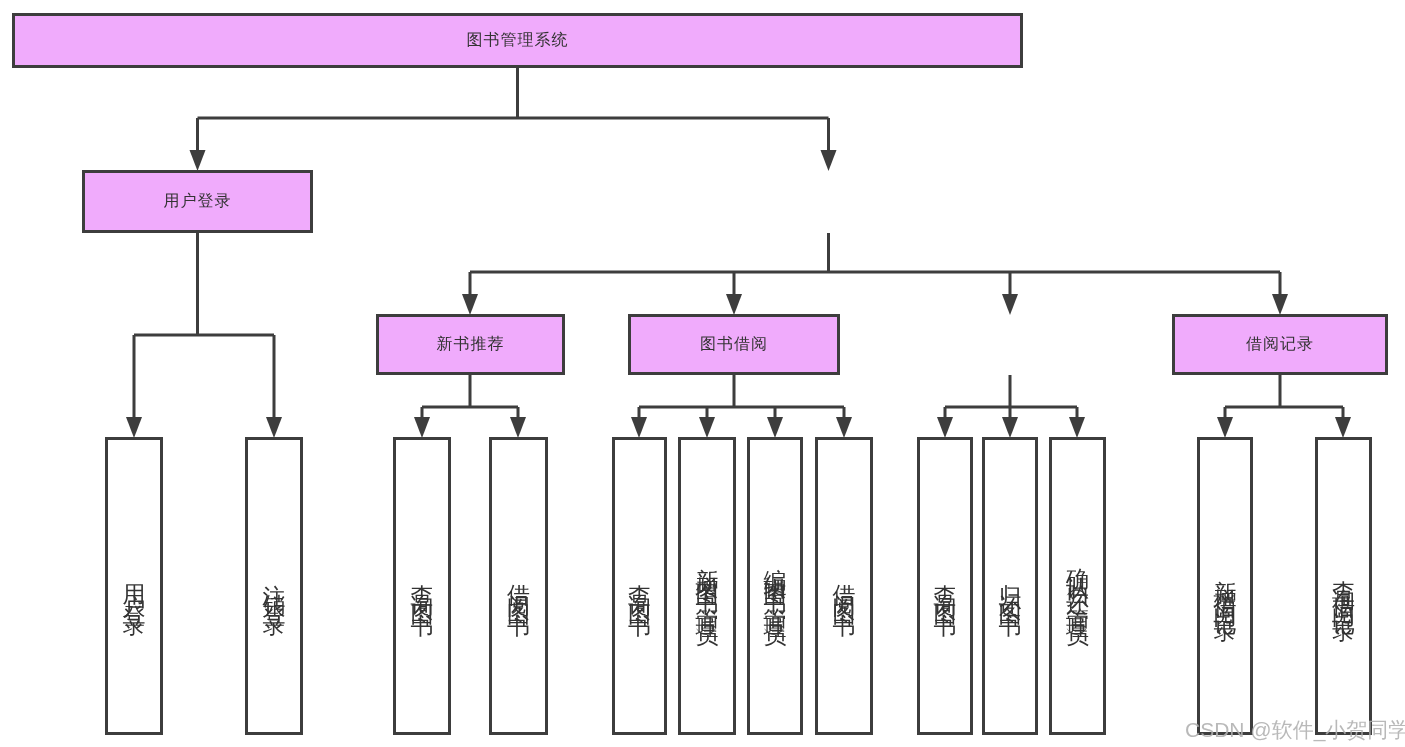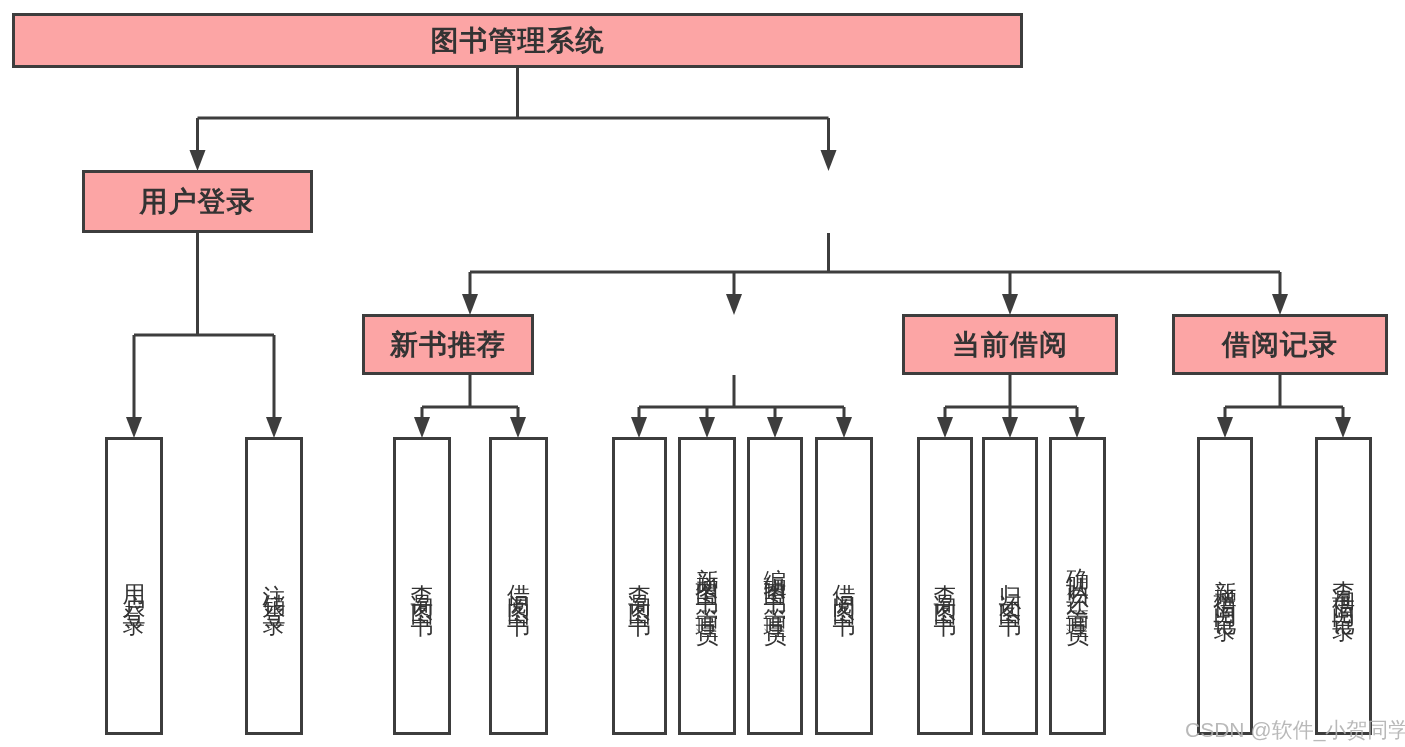--- a/index.html
+++ b/index.html
@@ -10,27 +10,26 @@
   }
   html,body{margin:0;padding:0;background:var(--bg);}
   body{font-family:"Liberation Sans","DejaVu Sans",sans-serif;}
   .canvas{position:relative;width:1405px;height:747px;background:var(--bg);overflow:hidden;}
   .edges{position:absolute;left:0;top:0;width:1405px;height:747px;}
   .edge{stroke:var(--line);stroke-width:3;fill:none;}
   .head{fill:var(--line);stroke:none;}
   .hbox{
     position:absolute;
     border:3px solid var(--line);
-    background:#fca5a5;
+    background:#f0abfc;
     display:flex;align-items:center;justify-content:center;
     box-sizing:border-box;
-    font-size:28px;color:var(--ink);
+    font-size:16px;color:var(--ink);
     letter-spacing:1px;
     white-space:nowrap;
-    font-weight:bold;
   }
   .vbox{
     position:absolute;
     top:437px;height:298px;
     border:3px solid var(--line);
     background:#fff;
     display:flex;align-items:center;justify-content:center;
     box-sizing:border-box;
   }
   .vbox span{
@@ -86,22 +85,22 @@
       <polygon class="head" points="1069,417 1085,417 1077,438"></polygon>
       <polygon class="head" points="1217,417 1233,417 1225,438"></polygon>
       <polygon class="head" points="1335,417 1351,417 1343,438"></polygon>
     </g>
   </svg>
 
   <div class="hbox" style="left:12px;top:13px;width:1011px;height:55px">图书管理系统</div>
 
   <div class="hbox" style="left:82px;top:170px;width:231px;height:63px">用户登录</div>
 
-  <div class="hbox" style="left:362px;top:314px;width:172px;height:61px">新书推荐</div>
-  <div class="hbox" style="left:902px;top:314px;width:216px;height:61px">当前借阅</div>
+  <div class="hbox" style="left:376px;top:314px;width:189px;height:61px">新书推荐</div>
+  <div class="hbox" style="left:628px;top:314px;width:212px;height:61px">图书借阅</div>
   <div class="hbox" style="left:1172px;top:314px;width:216px;height:61px">借阅记录</div>
 
   <div class="vbox" style="left:105px;width:58px">
       <span>用户登录</span>
     </div>
   <div class="vbox" style="left:245px;width:58px">
       <span>注销登录</span>
     </div>
 
   <div class="vbox" style="left:393px;width:58px">

